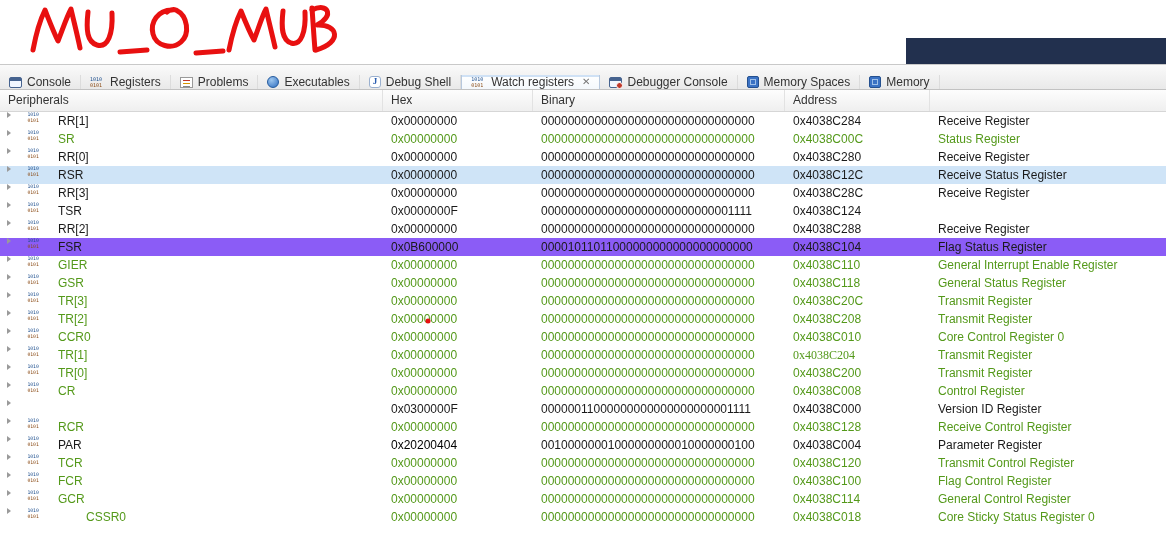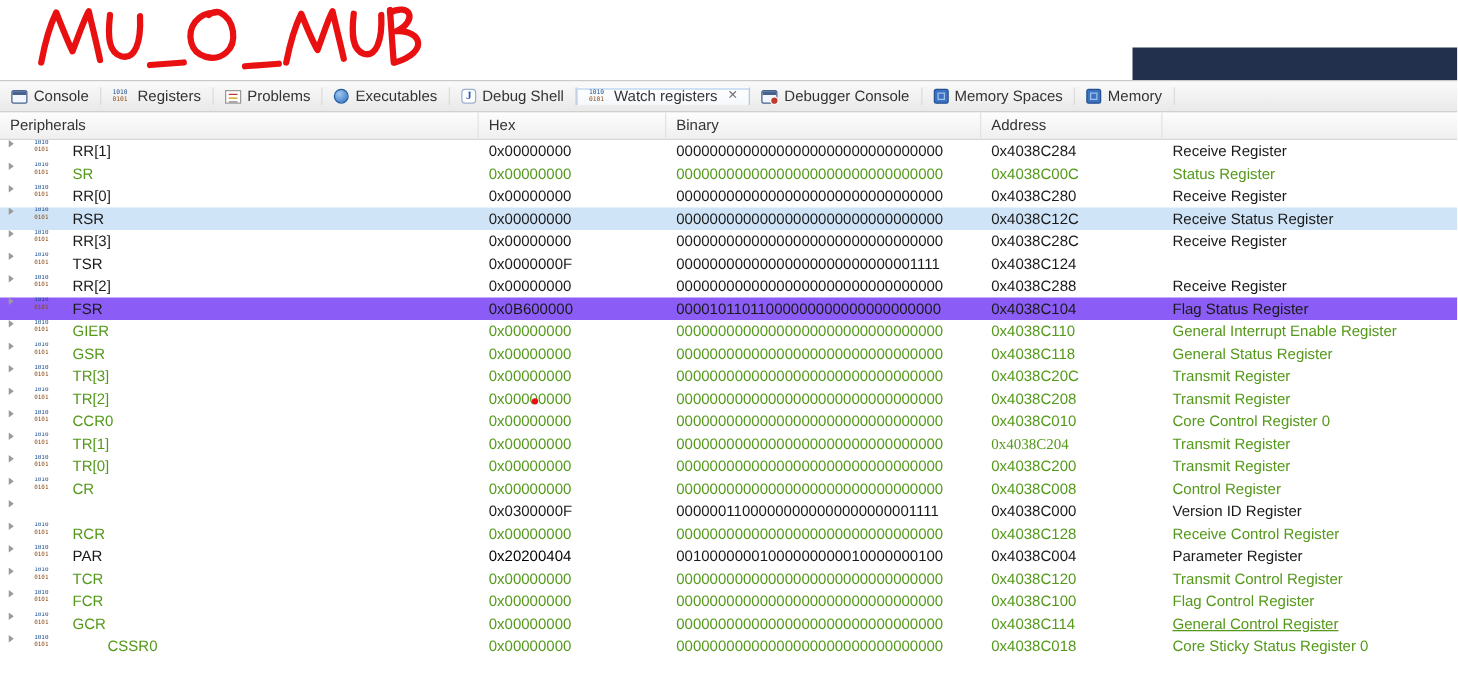--- a/index.html
+++ b/index.html
@@ -5,21 +5,21 @@
   html,body{margin:0;padding:0;background:#ffffff;}
   #screen{
     position:relative;width:1166px;height:540px;overflow:hidden;background:#ffffff;
     font-family:"Liberation Sans",sans-serif;-webkit-font-smoothing:antialiased;
   }
   
   .titlebar-fragment{position:absolute;top:38px;right:0;width:260px;height:26px;background:#22304e;}
 
   
   .tabbar{
-    position:absolute;top:64px;left:0;right:0;height:26px;display:flex;align-items:center;
+    position:absolute;top:64px;left:0;right:0;height:26px;display:flex;align-items:flex-end;
     background:linear-gradient(#fafafa,#e9e9e9);
     border-top:1px solid #c9c9c9;border-bottom:1px solid #c2c2c2;box-sizing:border-box;
   }
   .tab{display:flex;align-items:center;gap:5px;padding:0 9px;font-size:12px;color:#333;
     border-right:1px solid #dcdcdc;cursor:default;white-space:nowrap;}
   .tab.active{
     background:linear-gradient(#ffffff,#f4f8fc);
     border-left:1px solid #b7c8dd;border-right:1px solid #b7c8dd;
     box-shadow:inset 0 2px 0 #cfe1f5;
   }
@@ -352,21 +352,21 @@
       </div>
       <div class="row">
         <div class="cell c-name" style="width: 383px;">
           <span class="tw"></span>
           <span class="icon i-regs"></span>
           <span style="color: rgb(84, 153, 26);">GCR</span>
         </div>
         <div class="cell" style="width: 150px; color: rgb(84, 153, 26);">0x00000000</div>
         <div class="cell" style="width: 252px; color: rgb(84, 153, 26);">00000000000000000000000000000000</div>
         <div class="cell" style="width: 145px; color: rgb(84, 153, 26);">0x4038C114</div>
-        <div class="cell" style="flex: 1 1 0%; color: rgb(84, 153, 26); text-decoration: underline;">General Control Register</div>
+        <div class="cell" style="flex: 1 1 0%; color: rgb(84, 153, 26);">General Control Register</div>
       </div>
       <div class="row">
         <div class="cell c-name" style="width: 383px;">
           <span class="tw"></span>
           <span class="icon i-regs"></span>
           <span style="color: rgb(84, 153, 26); margin-left: 28px;">CSSR0</span>
         </div>
         <div class="cell" style="width: 150px; color: rgb(84, 153, 26);">0x00000000</div>
         <div class="cell" style="width: 252px; color: rgb(84, 153, 26);">00000000000000000000000000000000</div>
         <div class="cell" style="width: 145px; color: rgb(84, 153, 26);">0x4038C018</div>

